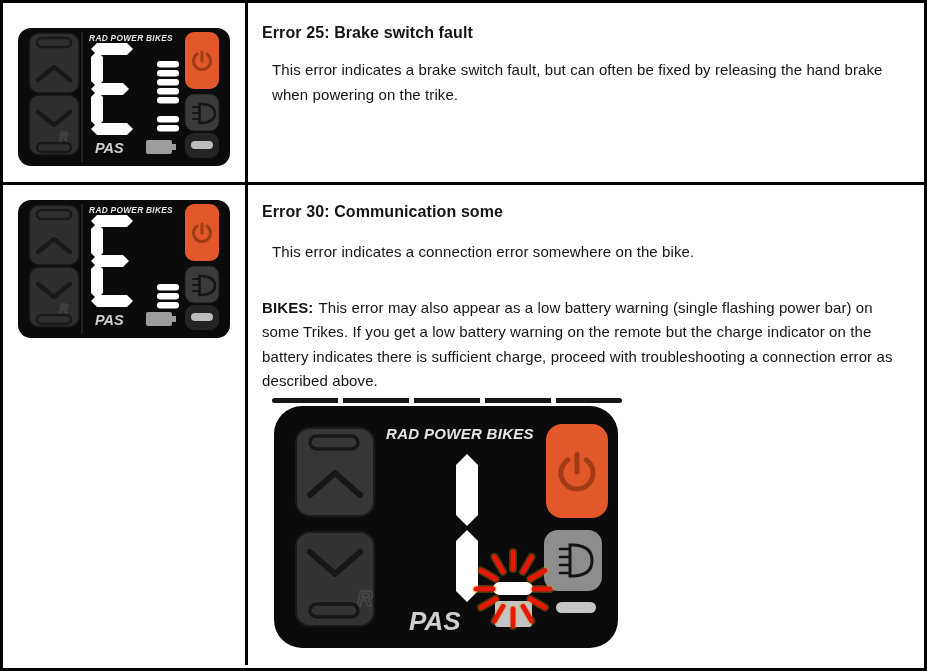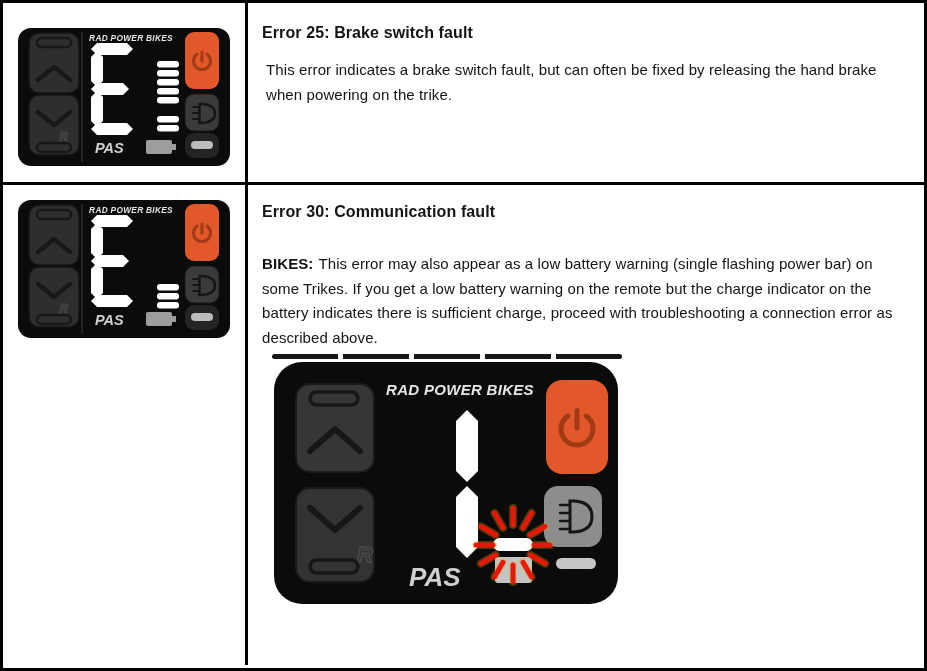--- a/index.html
+++ b/index.html
@@ -10,21 +10,21 @@
   }
   .row { display:flex; box-sizing:border-box; }
   .row-1 { height:182px; border-bottom:3px solid #000; }
   .row-2 { height:480px; }
   .cell-left { width:245px; flex:none; box-sizing:border-box; border-right:3px solid #000; position:relative; }
   .cell-right { flex:1; box-sizing:border-box; }
   .row-1 .cell-right { padding:20px 16px 0 14px; }
   .row-2 .cell-right { padding:17px 16px 0 14px; }
 
   .row-heading { margin:0; font-size:16px; line-height:19px; font-weight:700; letter-spacing:.1px; }
-  .row-body { margin:16px 4px 0; font-size:15px; line-height:24.5px; max-width:650px; letter-spacing:.1px; }
+  .row-body { margin:16px 10px 0; font-size:15px; line-height:24.5px; max-width:650px; letter-spacing:.1px; }
   .row-2 .row-body { margin-top:19px; }
   .note { margin:31px 0 0; font-size:15px; line-height:24.5px; max-width:652px; letter-spacing:.1px; }
   .note-label { font-weight:700; margin-right:5px; }
 
   .remote-small { position:absolute; left:15px; }
   .row-1 .remote-small { top:25px; }
   .row-2 .remote-small { top:15px; }
 
   .artifact-strip {
     margin:4px 0 0 10px; width:350px; height:5px; border-radius:3px;
@@ -170,21 +170,22 @@
           </g>
         </g>
         <g>
           <rect x="167" y="105" width="34" height="25" rx="9" fill="#242424"></rect>
           <rect x="173" y="113" width="22" height="8" rx="4" fill="#bcbcbc"></rect>
         </g>
       </svg>
 
     </div>
     <div class="cell-right">
-      <h3 class="row-heading">Error 30: Communication fault</h3>
+      <h3 class="row-heading">Error 30: Communication some</h3>
+      <p class="row-body">This error indicates a connection error somewhere on the bike.</p>
       <p class="note"><span class="note-label">BIKES:</span><span>This error may also appear as a low battery warning (single flashing power bar) on some Trikes. If you get a low battery warning on the remote but the charge indicator on the battery indicates there is sufficient charge, proceed with troubleshooting a connection error as described above.</span></p>
 
       <div class="artifact-strip"></div>
 
       <svg class="remote-large" width="344" height="242" viewBox="0 0 344 242">
         <rect x="0" y="0" width="344" height="242" rx="28" fill="#0b0b0b"></rect>
 
         <g>
           <rect x="22" y="22" width="78" height="88" rx="14" fill="#363636" stroke="#1a1a1a" stroke-width="2"></rect>
           <rect x="36" y="30" width="48" height="13" rx="6.5" fill="none" stroke="#171717" stroke-width="3.5"></rect>

